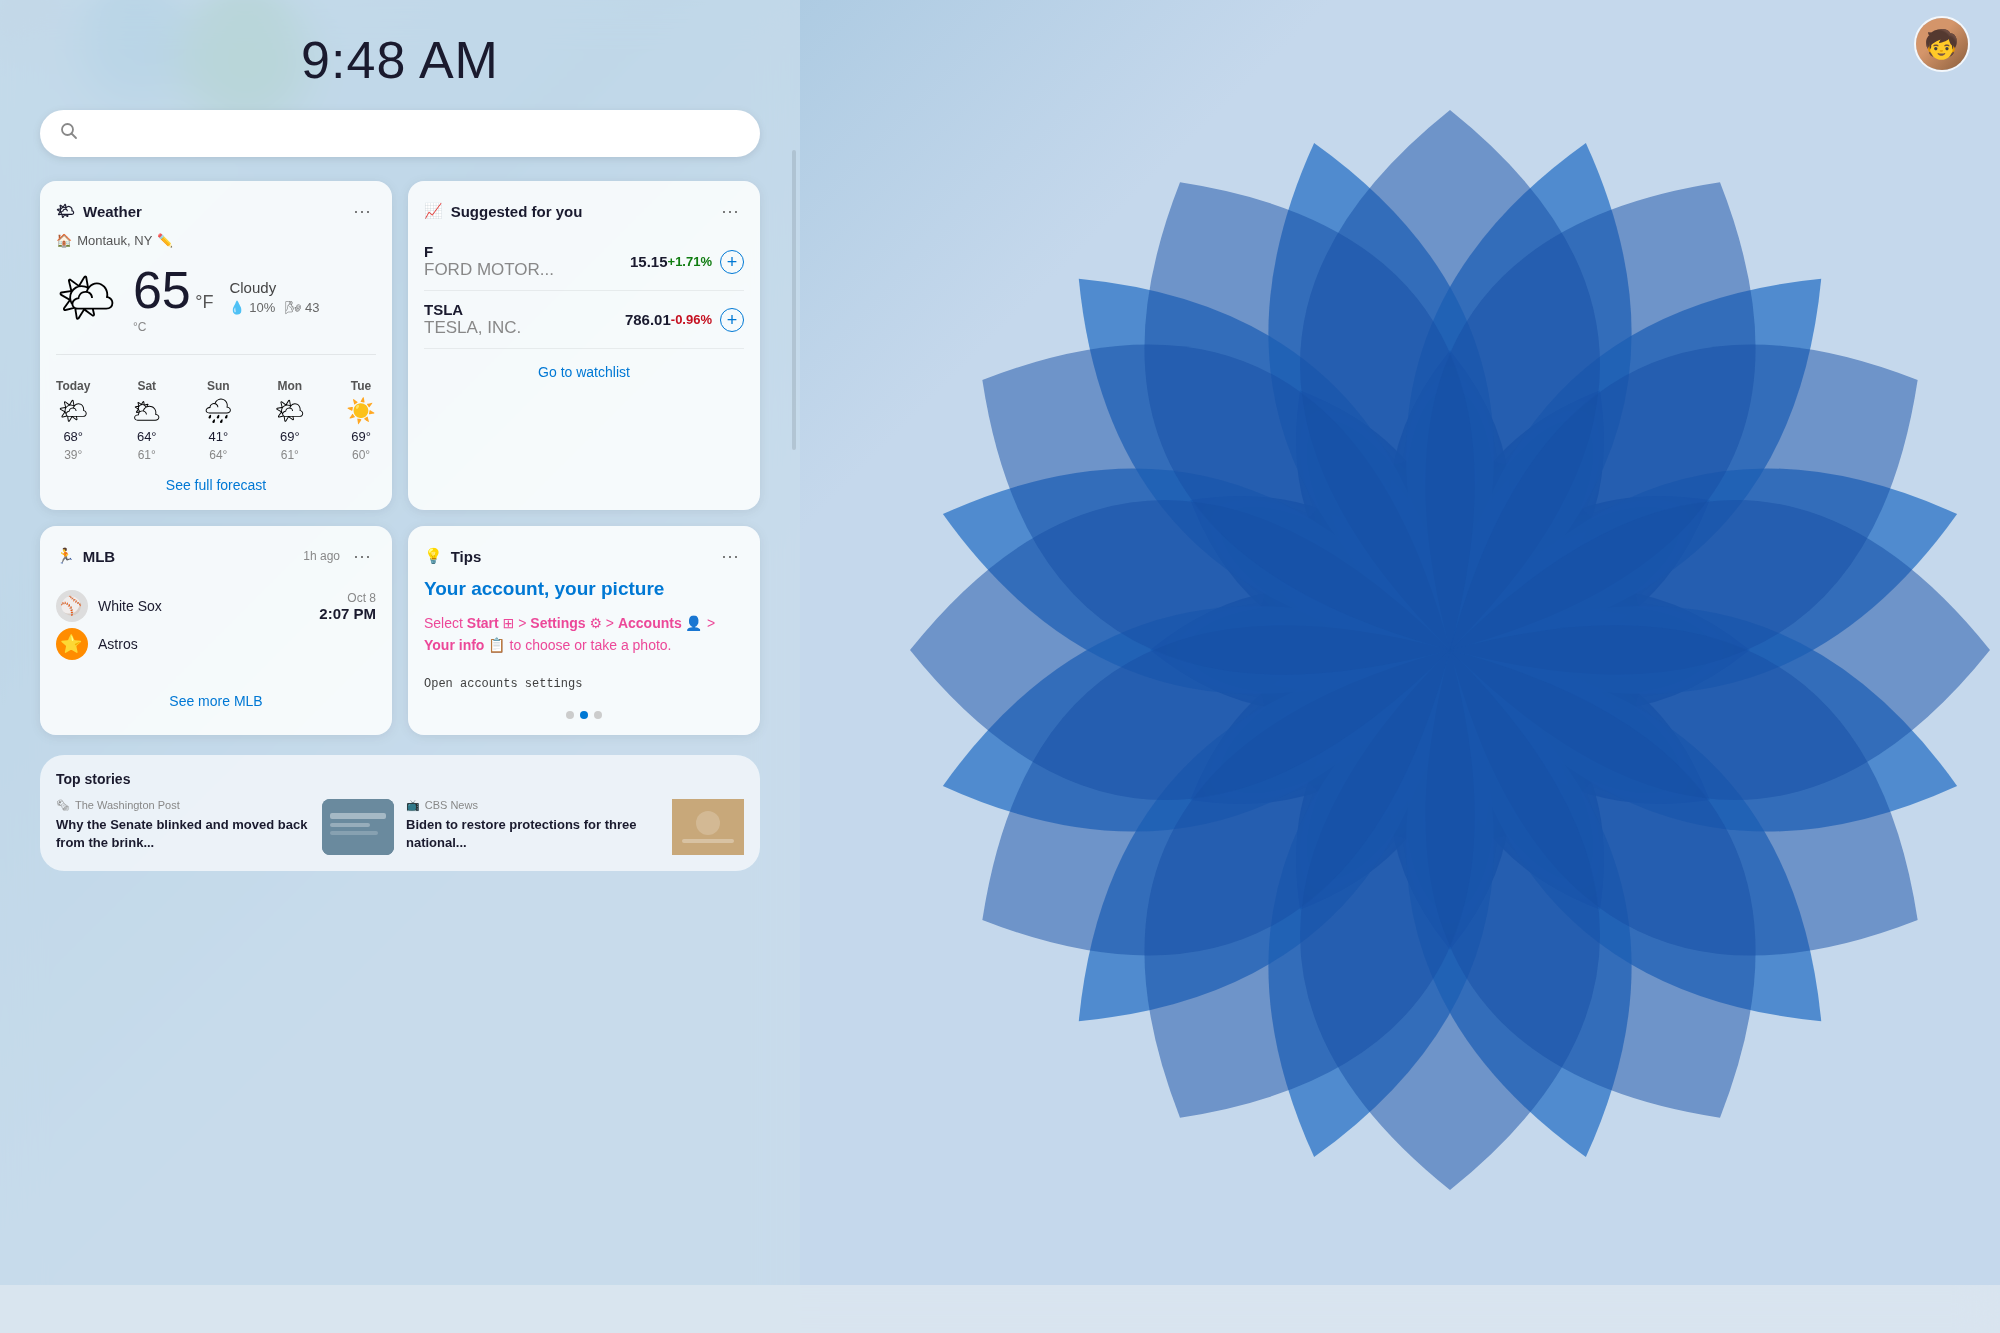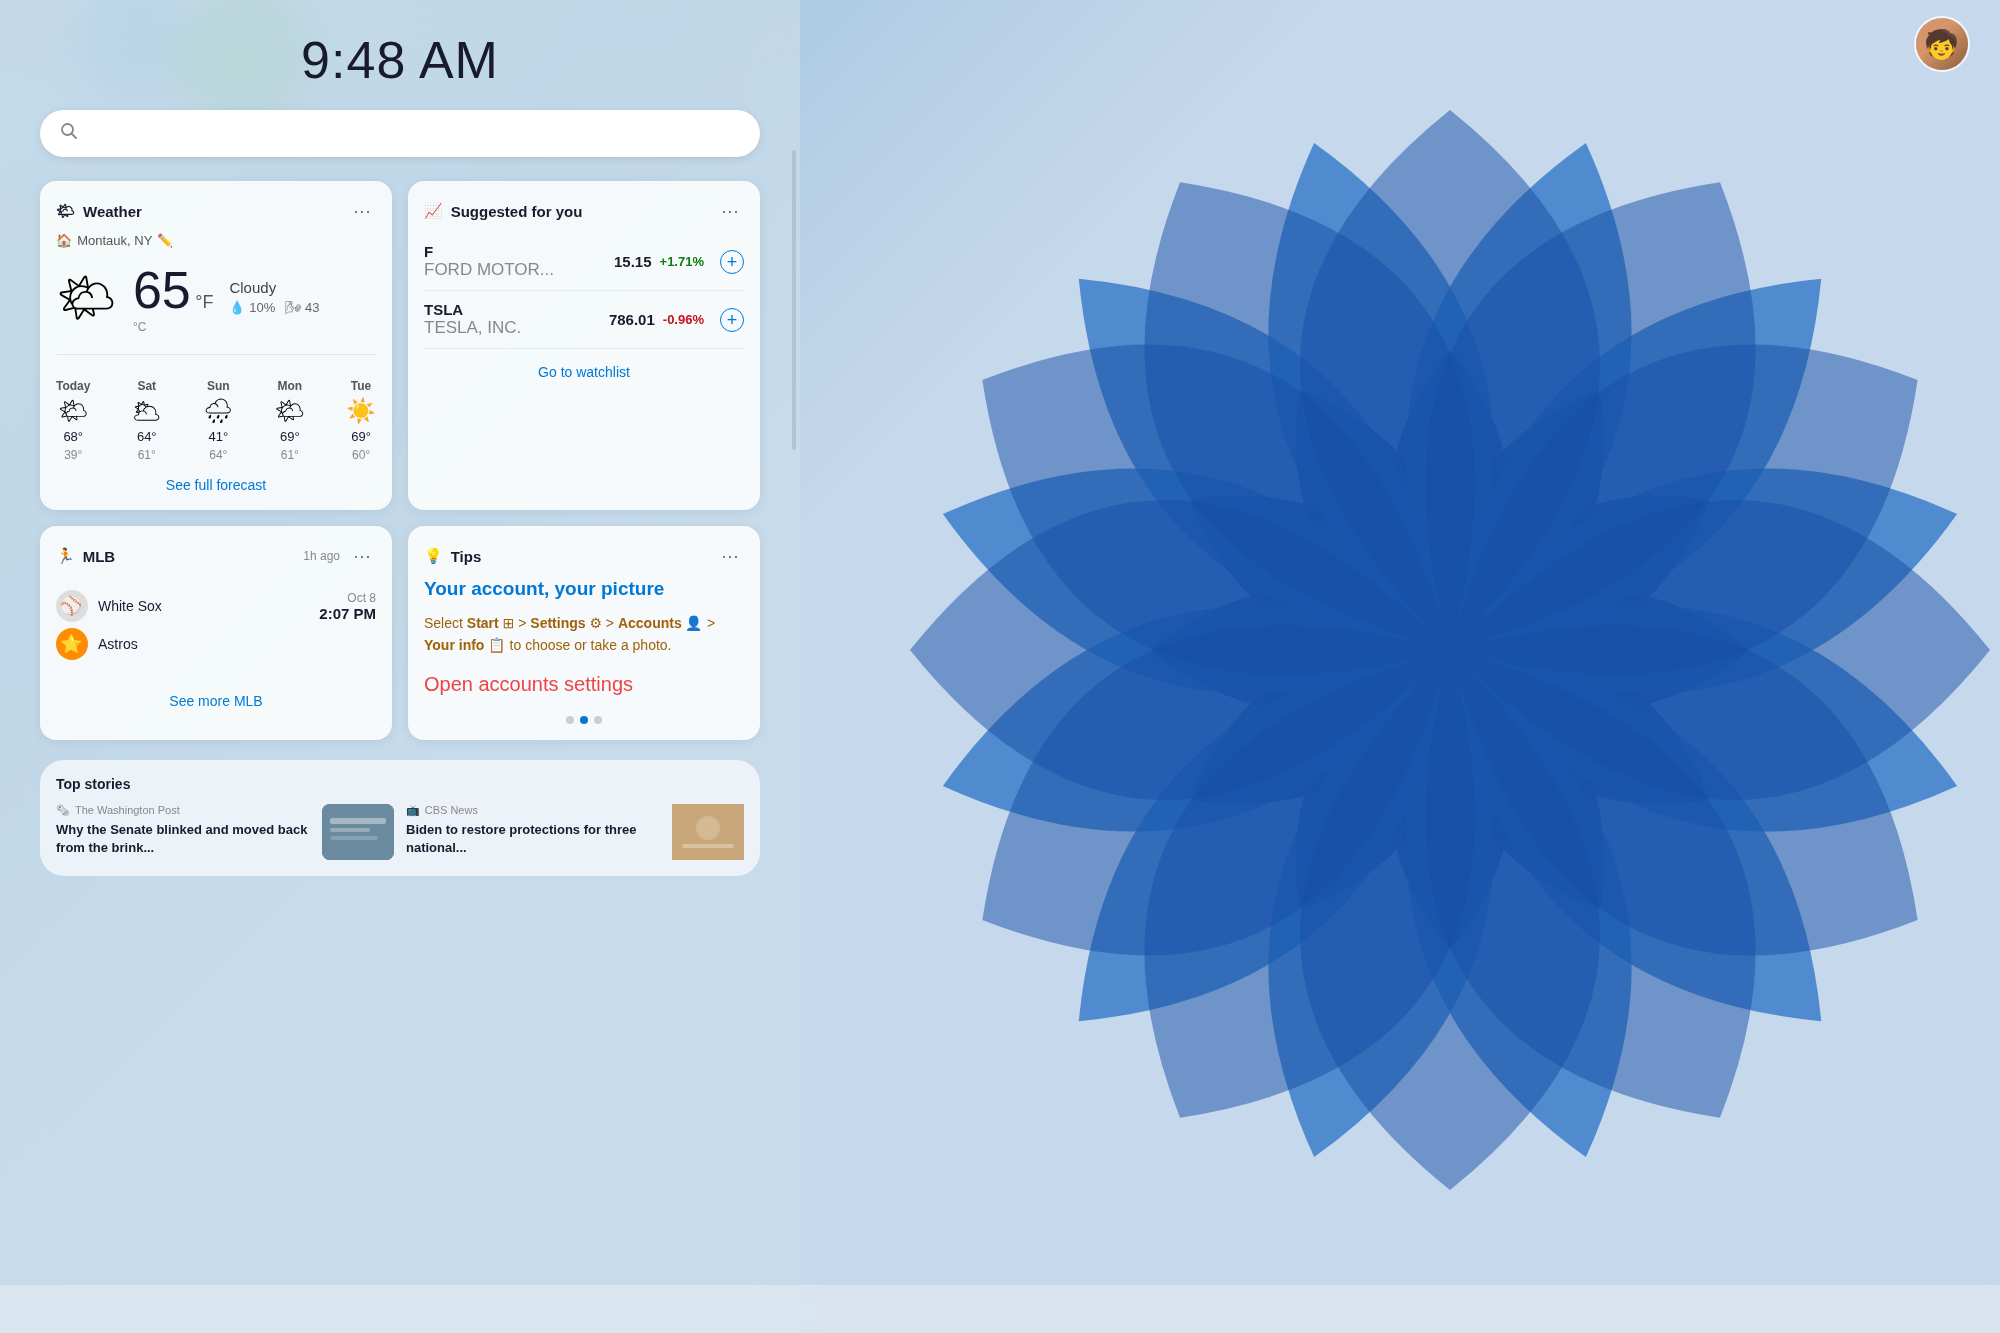--- a/index.html
+++ b/index.html
@@ -296,33 +296,34 @@
 
     
     .tips-title {
       font-size: 19px;
       font-weight: 600;
       color: #0078d4;
       margin-bottom: 12px;
     }
     .tips-body {
       font-size: 14px;
-      color: #a16207;
+      color: #ec4899;
       line-height: 1.6;
     }
     .tips-body strong {
       font-weight: 700;
     }
     .tips-link {
       margin-top: 16px;
     }
     .tips-link a {
-      color: #ef4444;
-      font-size: 20px;
+      color: #404040;
+      font-size: 12px;
       text-decoration: none;
+      font-family: Liberation Mono, monospace;
     }
     .carousel-dots {
       display: flex;
       justify-content: center;
       gap: 6px;
       margin-top: 20px;
     }
     .dot {
       width: 8px;
       height: 8px;
@@ -493,21 +494,20 @@
       backdrop-filter: blur(20px);
       display: flex;
       align-items: center;
       justify-content: center;
       gap: 6px;
     }
 
     .stock-row-container {
       display: flex;
       align-items: center;
-      gap: 8px;
     }
   </style>
 </head>
 <body>
 
 <div class="desktop-bg">
 
   <div class="blur-circle-1"></div>
   <div class="blur-circle-2"></div>
   <div class="blur-circle-3"></div>

